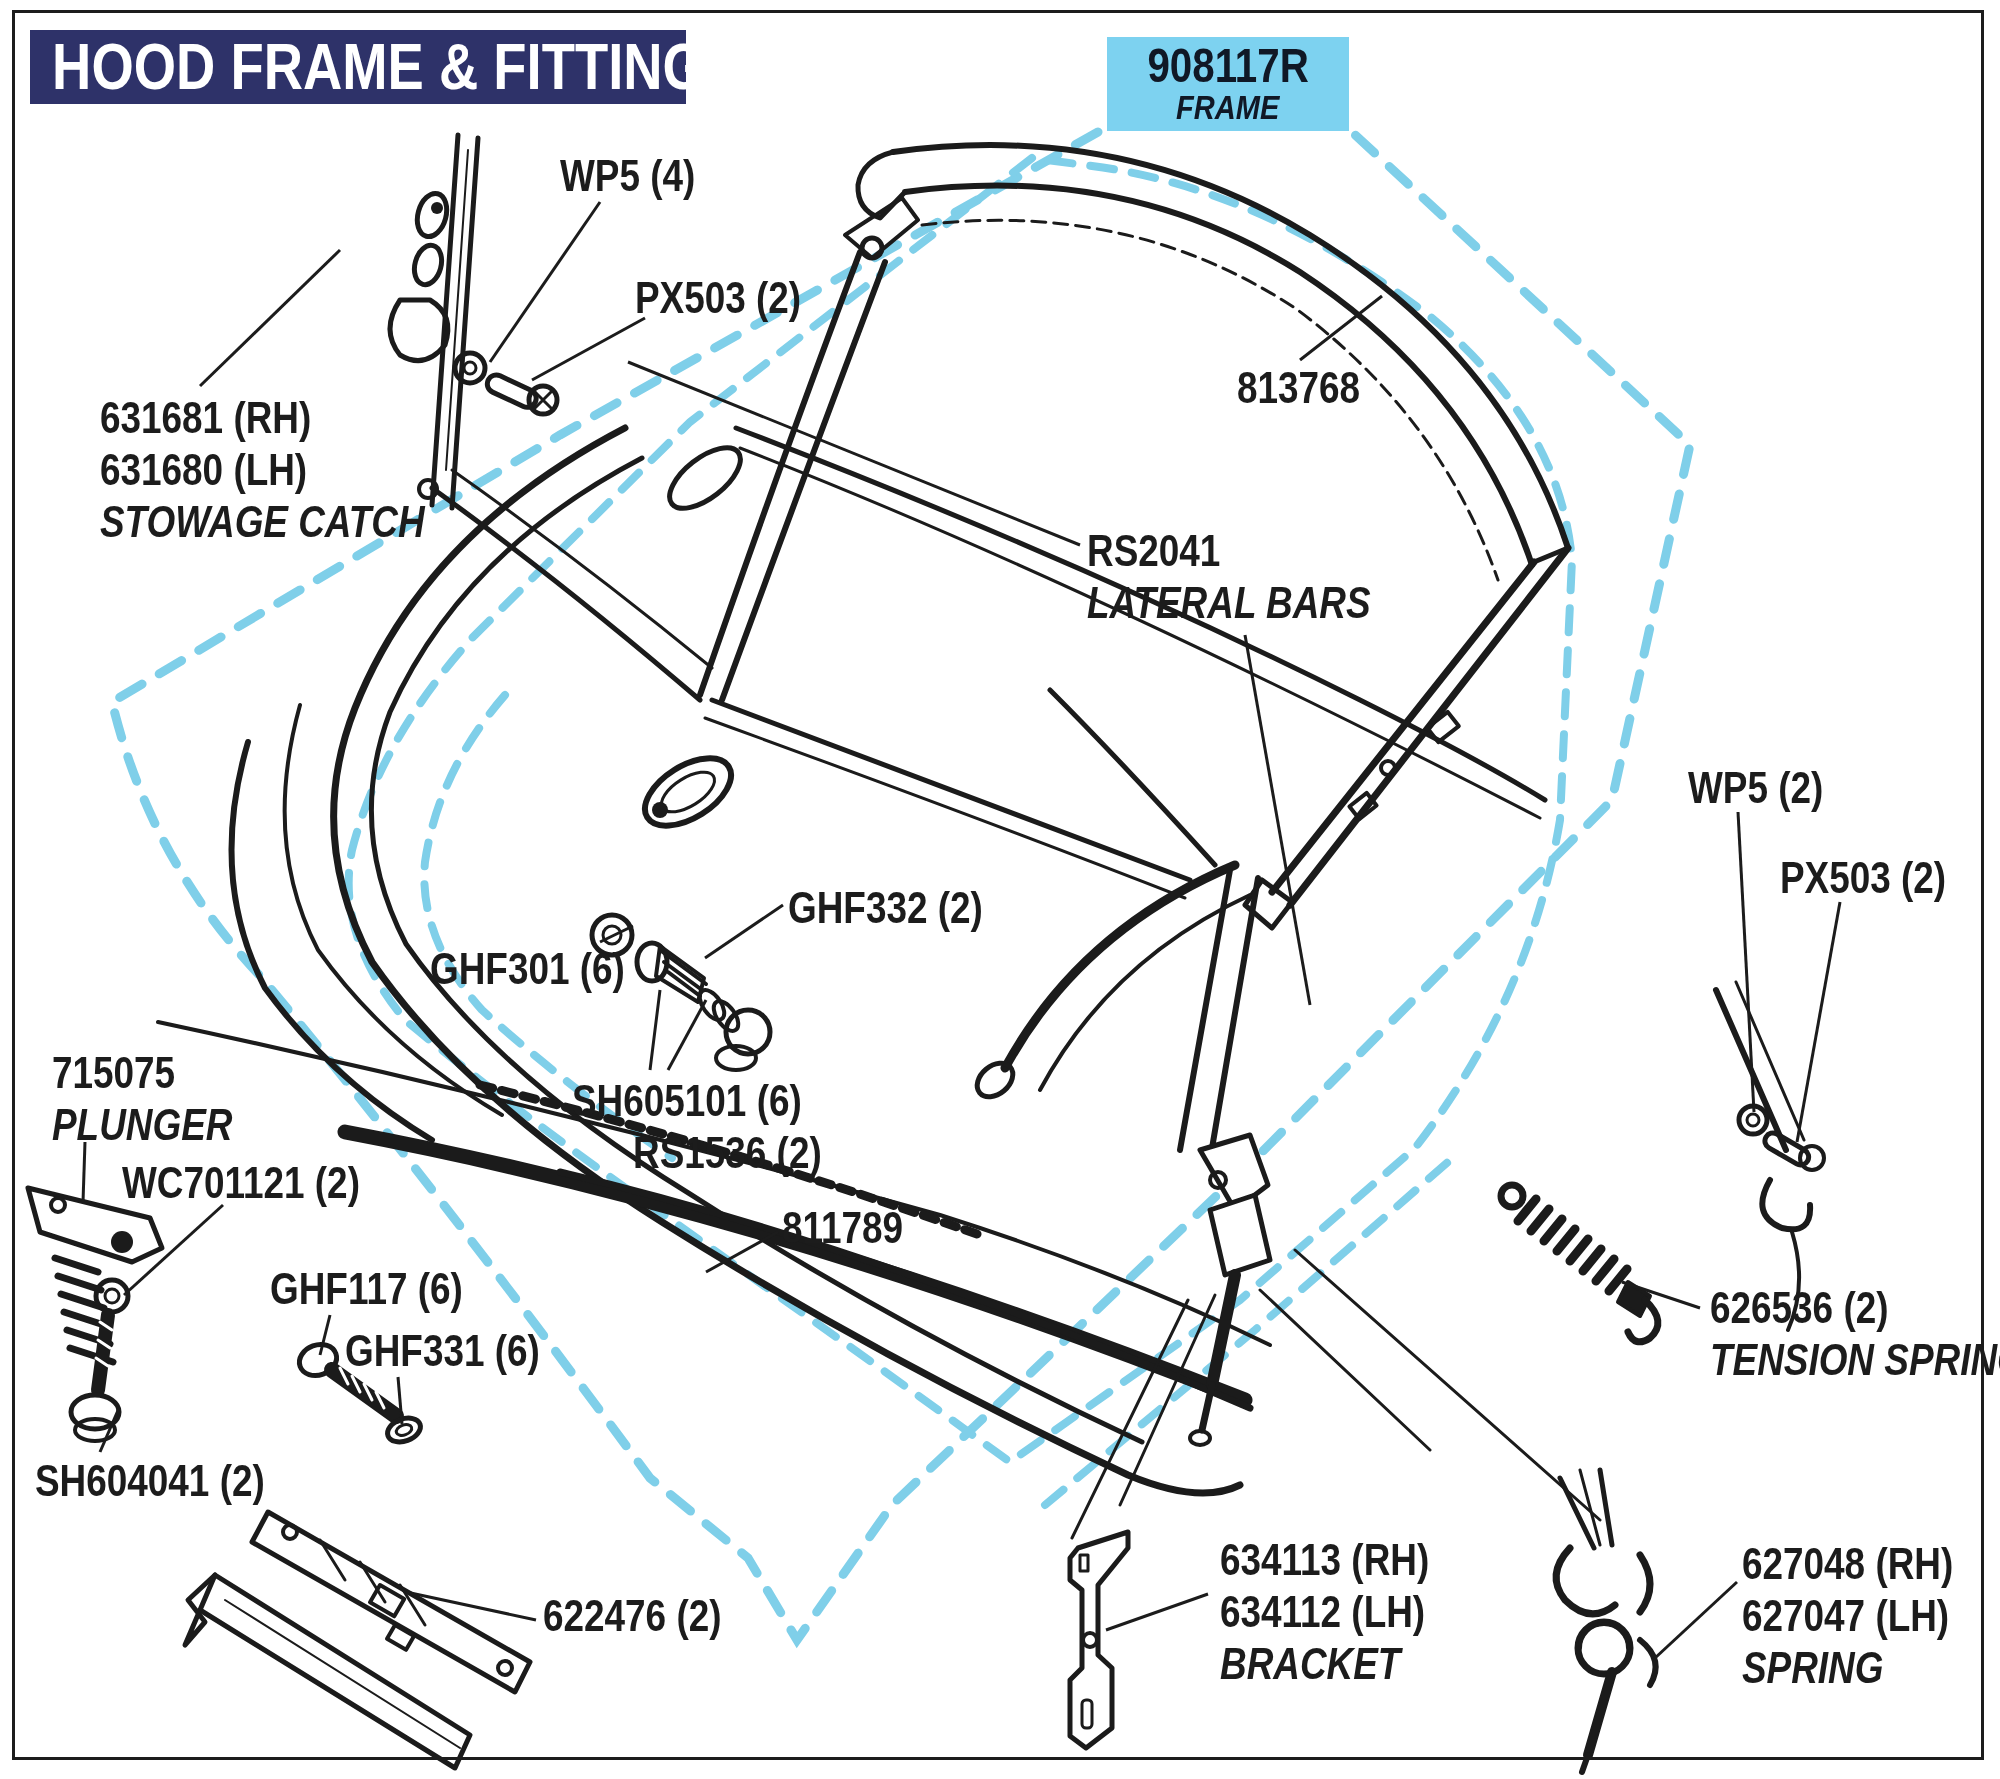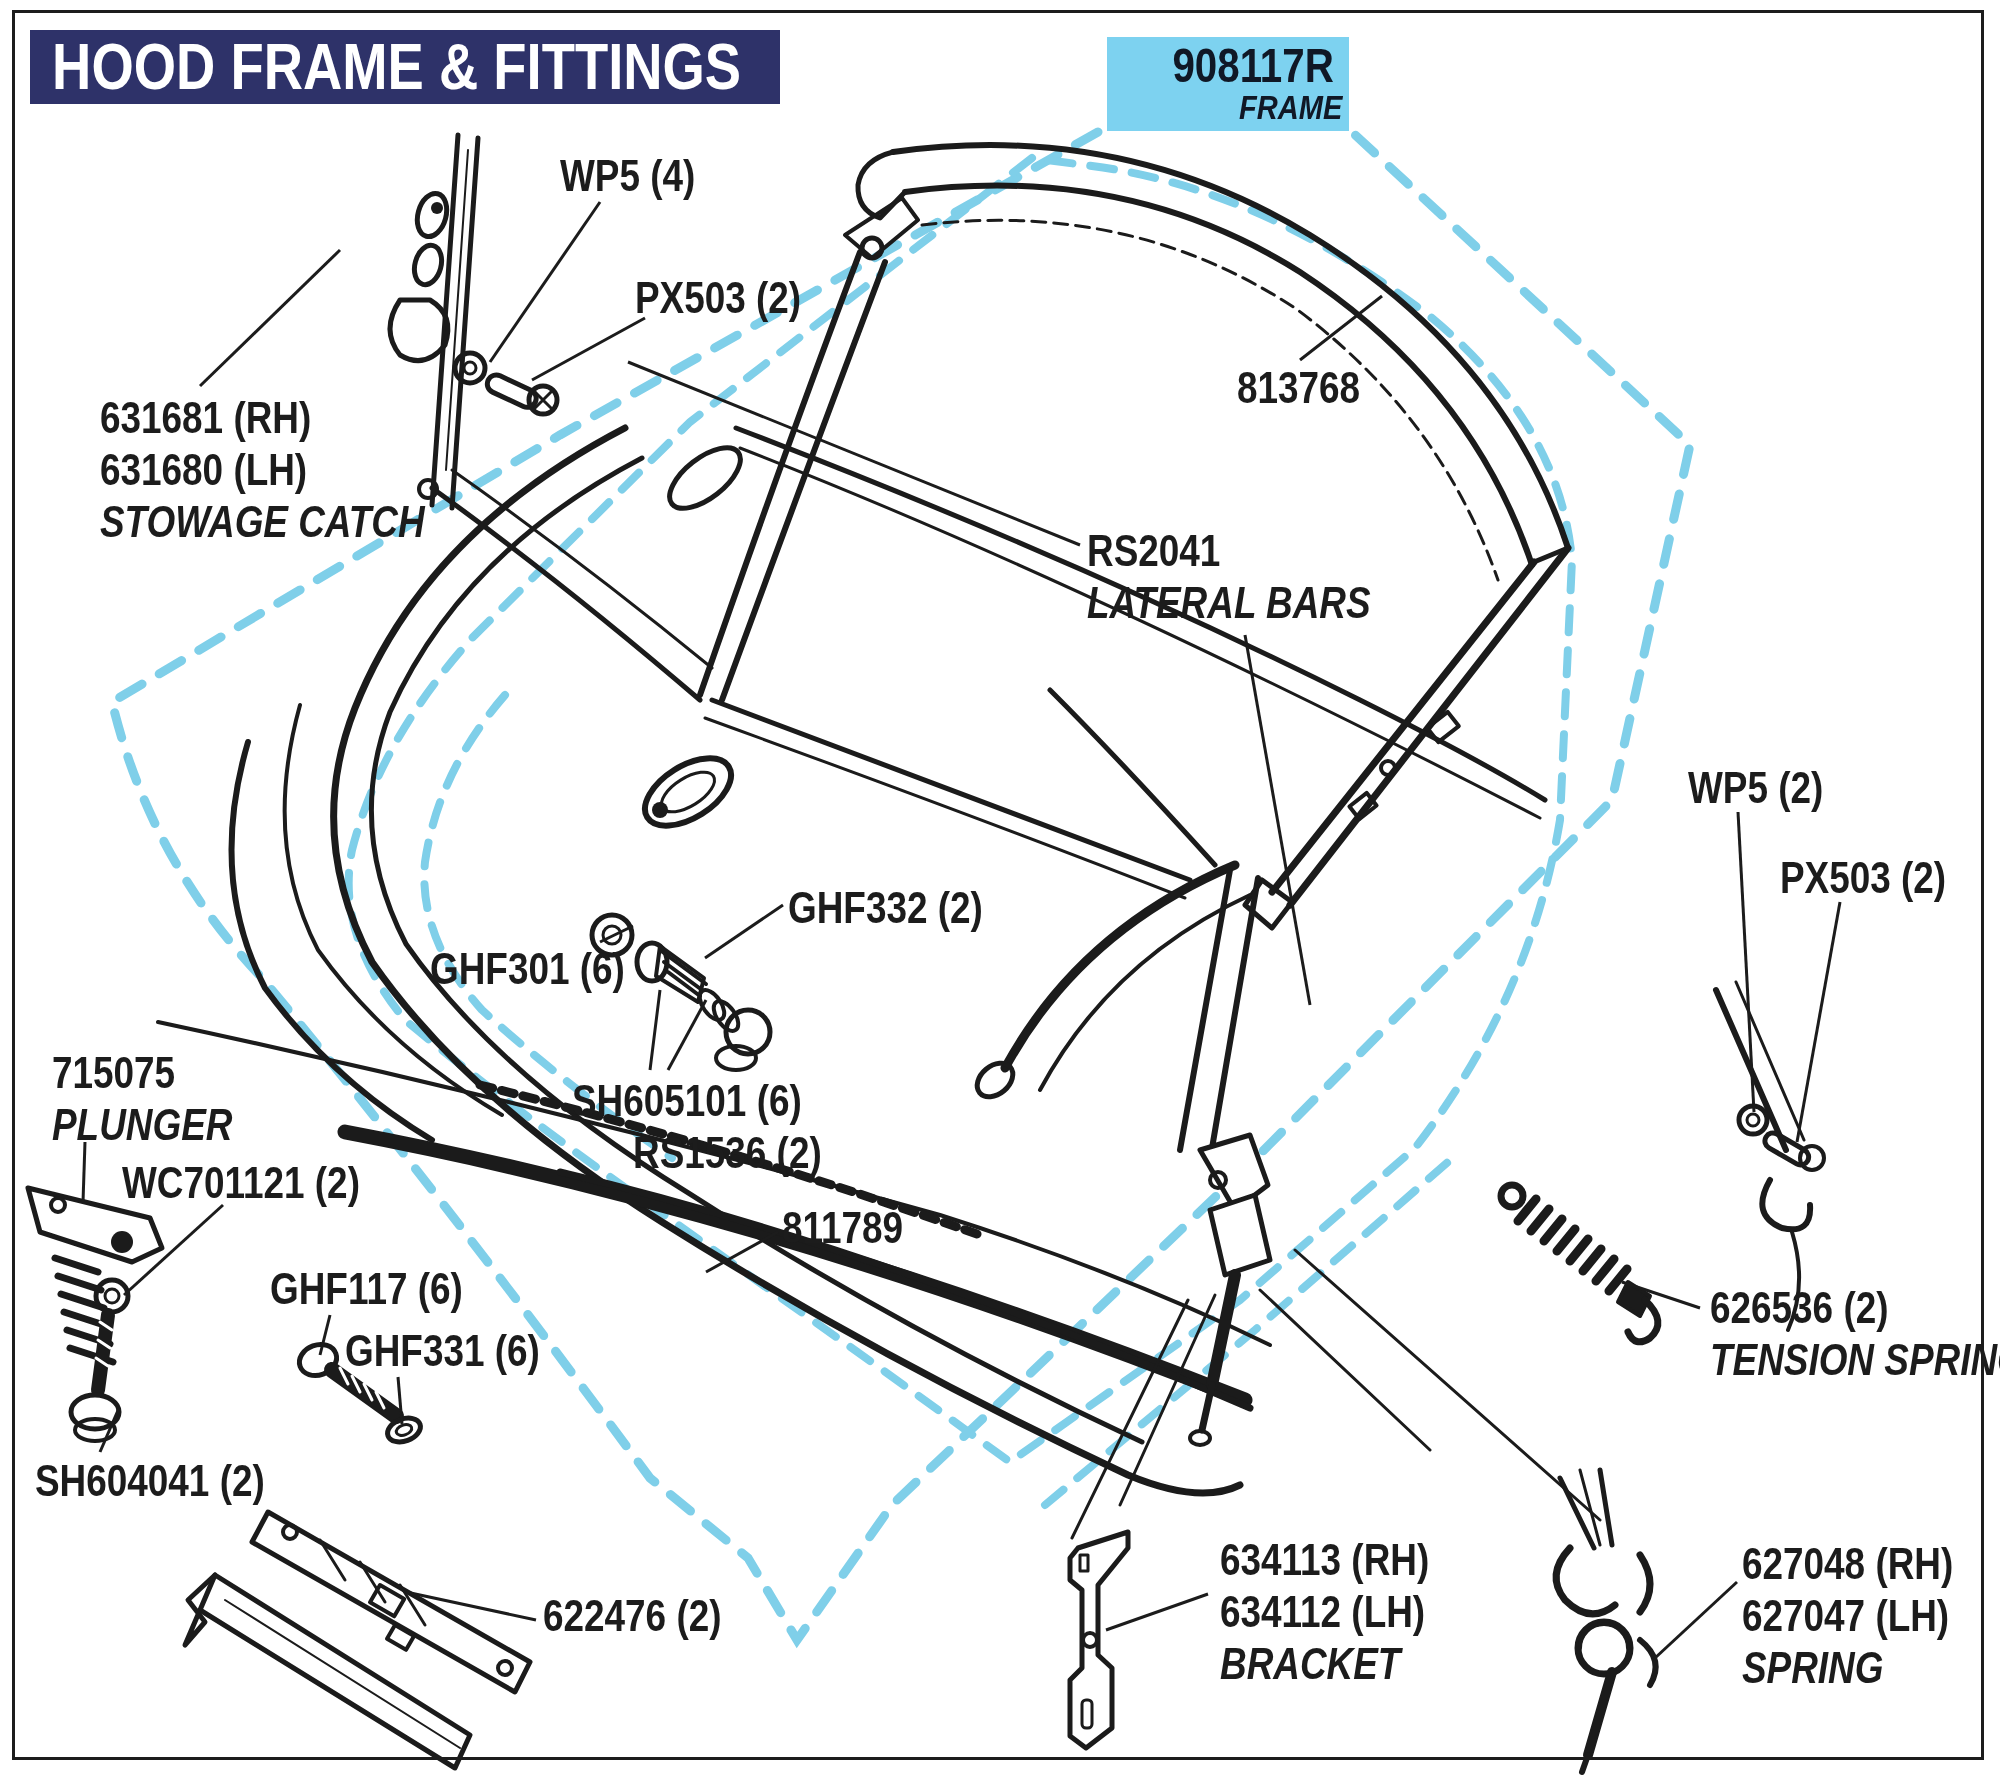--- a/index.html
+++ b/index.html
@@ -1,27 +1,27 @@
 <!DOCTYPE html>
 <html><head>
 <meta charset="utf-8">
 <style>
   html,body{margin:0;padding:0;background:#fff;}
   #stage{position:relative;width:2000px;height:1779px;background:#fff;overflow:hidden;
          font-family:"Liberation Sans",sans-serif;}
   #pageborder{position:absolute;left:12px;top:10px;width:1972px;height:1750px;
               border:3px solid #1c1c1c;box-sizing:border-box;}
-  #titlebar{position:absolute;left:30px;top:30px;width:750px;height:74px;
+  #titlebar{position:absolute;left:30px;top:30px;width:656px;height:74px;
             background:var(--navy,#2e3269);display:flex;align-items:center;}
   #titletext{color:#fff;font-weight:bold;font-size:64px;white-space:nowrap;
              padding-left:26px;transform:scaleX(.85);transform-origin:left center;
              letter-spacing:0px;}
   #framebox{position:absolute;left:1107px;top:37px;width:242px;height:94px;
             background:var(--calloutbg,#7dd2f0);display:flex;flex-direction:column;
-            align-items:flex-end;justify-content:center;}
+            align-items:center;justify-content:center;}
   .fb-num{color:#101826;font-weight:bold;font-size:48px;line-height:48px;
           transform:scaleX(.84);}
   .fb-name{color:#101826;font-weight:bold;font-style:italic;font-size:33px;line-height:36px;
            transform:scaleX(.88);}
   svg.layer{position:absolute;left:0;top:0;width:2000px;height:1779px;}
   .plabel{position:absolute;color:#1c1c1c;font-weight:bold;font-size:45px;
           line-height:52px;white-space:nowrap;transform:scaleX(.82);
           transform-origin:left top;}
   .pline.it{font-style:italic;}
 </style>

